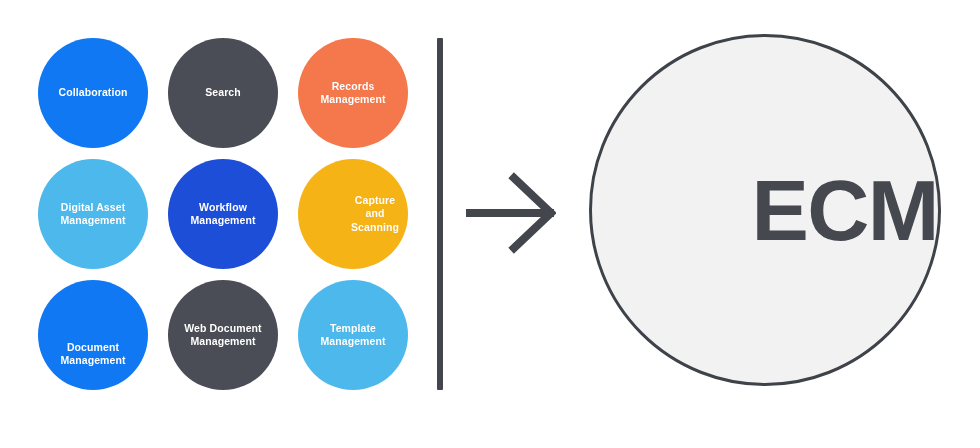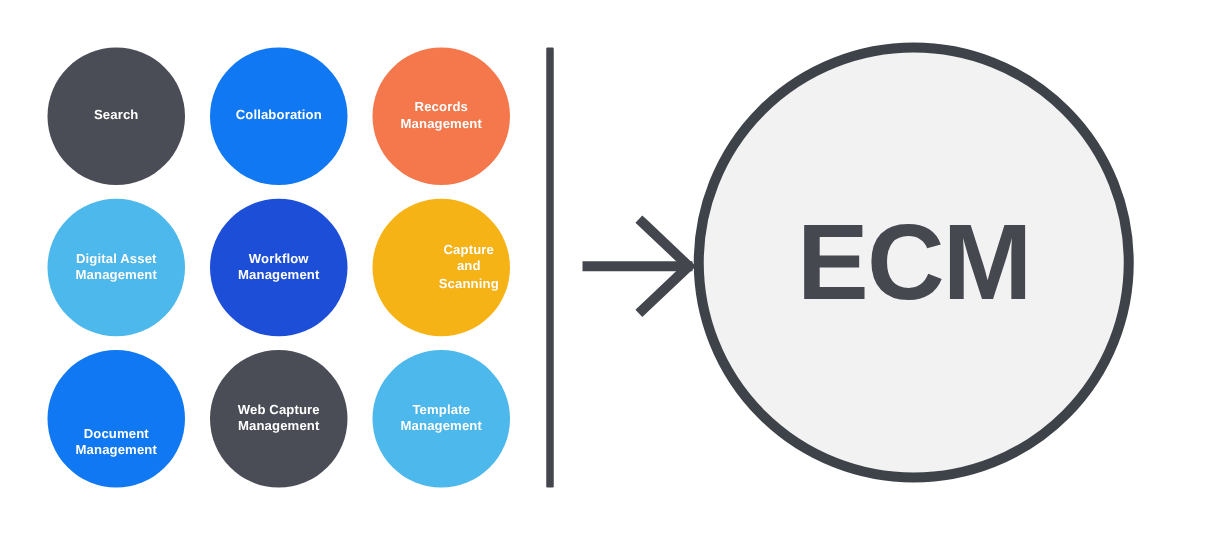--- a/index.html
+++ b/index.html
@@ -73,55 +73,55 @@
     position: absolute;
     left: 466px;
     top: 170px;
     width: 90px;
     height: 86px;
   }
 
   
   #ecm-circle {
     position: absolute;
-    left: 555px;
+    left: 589px;
     top: 34px;
     width: 352px;
     height: 352px;
     border-radius: 50%;
     background: #f2f2f2;
-    border: 8px solid #14532d;
+    border: 3px solid #14532d;
     box-sizing: border-box;
     display: flex;
     align-items: center;
-    justify-content: center;
+    justify-content: flex-end;
   }
 
   #ecm-label {
     color: #45484f;
     font-size: 86px;
     font-weight: bold;
     letter-spacing: -1.5px;
     line-height: 1;
     font-family: "Liberation Sans", sans-serif;
   }
 </style>
 </head>
 <body>
 
 <div id="diagram-root">
 
   <div id="component-grid">
 
+    <div class="component-bubble" style="background: rgb(16, 120, 242);">
+      <span class="bubble-label" style="color: rgb(255, 255, 255);">Collaboration</span>
+    </div>
+
     <div class="component-bubble" style="background: rgb(74, 77, 85);">
       <span class="bubble-label" style="color: rgb(255, 255, 255);">Search</span>
-    </div>
-
-    <div class="component-bubble" style="background: rgb(16, 120, 242);">
-      <span class="bubble-label" style="color: rgb(255, 255, 255);">Collaboration</span>
     </div>
 
     <div class="component-bubble" style="background: rgb(244, 120, 75); text-align: center;">
       <span class="bubble-label" style="color: rgb(255, 255, 255);">Records
 Management</span>
     </div>
 
     <div class="component-bubble" style="background: rgb(77, 184, 236);">
       <span class="bubble-label" style="color: rgb(255, 255, 255);">Digital Asset
 Management</span>
@@ -136,21 +136,21 @@
       <span class="bubble-label" style="color: rgb(255, 255, 255); margin-left: 44px;">Capture and
 Scanning</span>
     </div>
 
     <div class="component-bubble" style="background: rgb(16, 120, 242);">
       <span class="bubble-label" style="color: rgb(255, 255, 255); margin-top: 38px;">Document
 Management</span>
     </div>
 
     <div class="component-bubble" style="background: rgb(74, 77, 85);">
-      <span class="bubble-label" style="color: rgb(255, 255, 255);">Web Capture
+      <span class="bubble-label" style="color: rgb(255, 255, 255);">Web Document
 Management</span>
     </div>
 
     <div class="component-bubble" style="background: rgb(77, 184, 236); align-items: center;">
       <span class="bubble-label" style="color: rgb(255, 255, 255);">Template
 Management</span>
     </div>
 
   </div>
 

